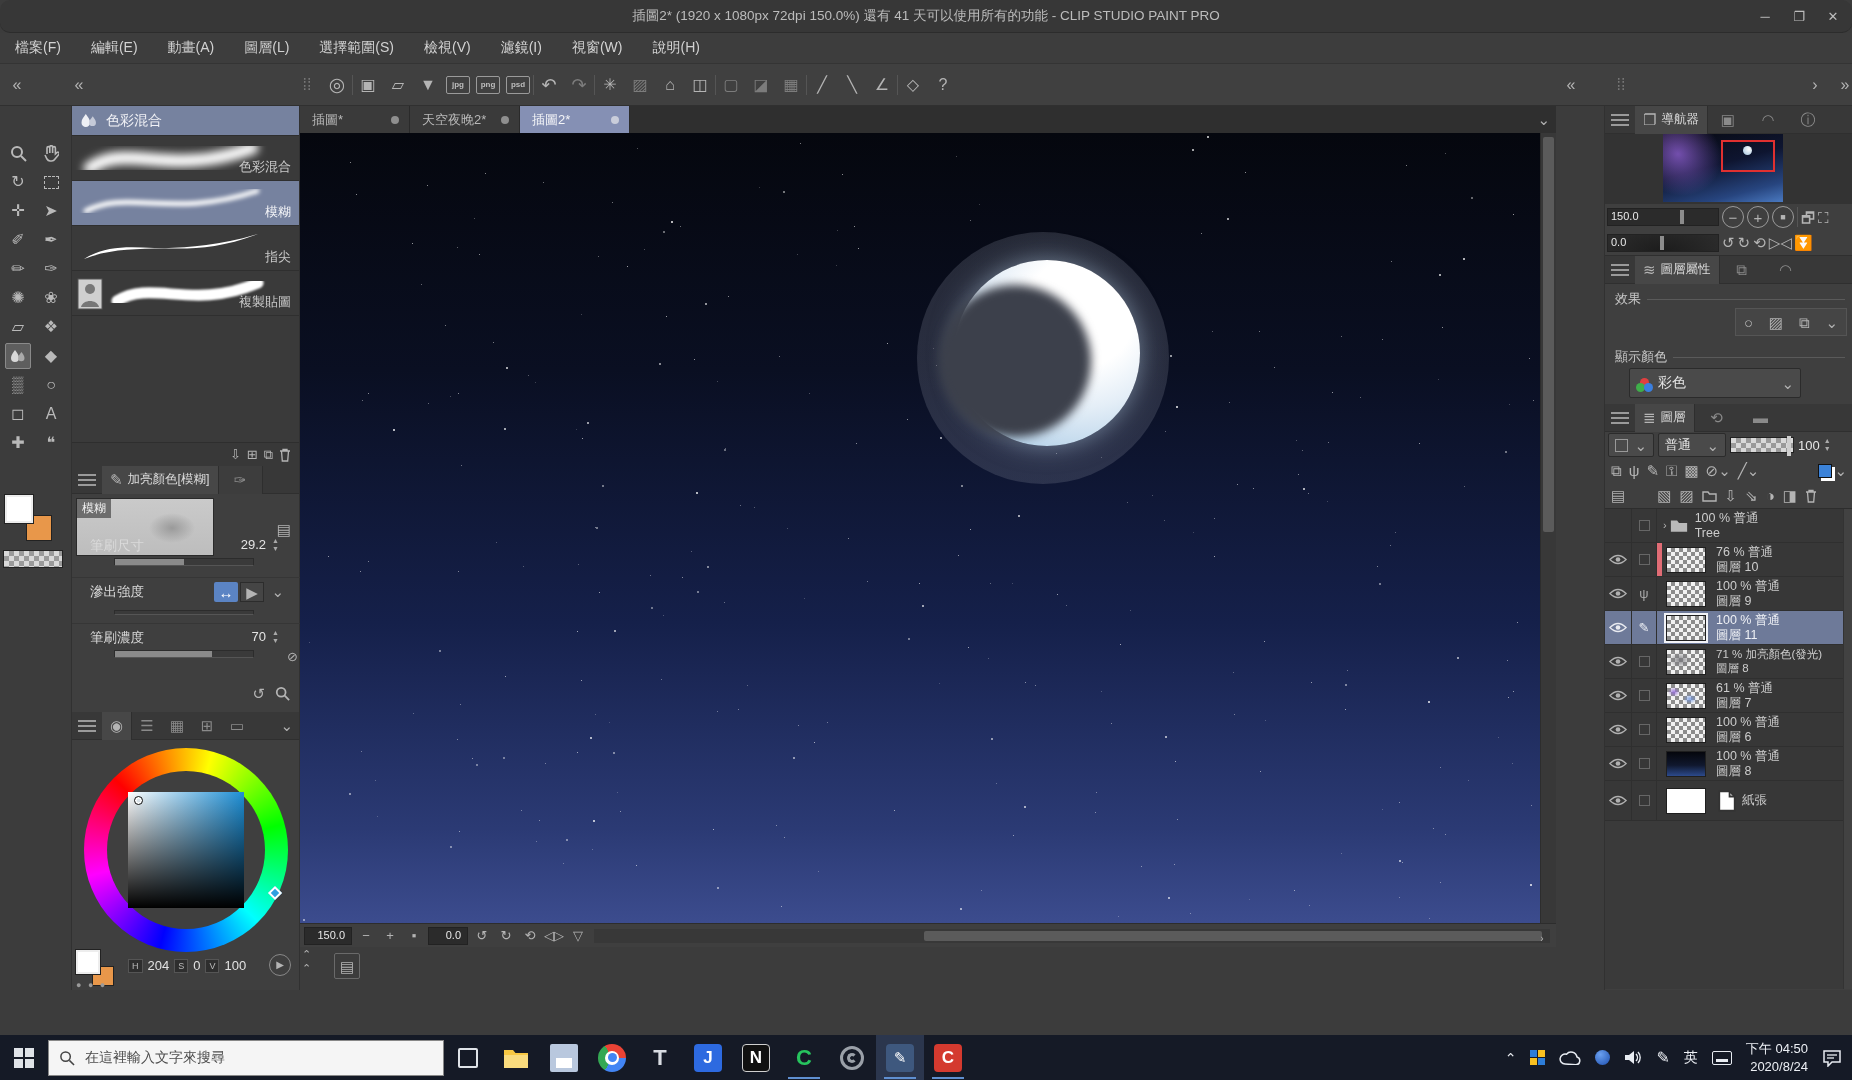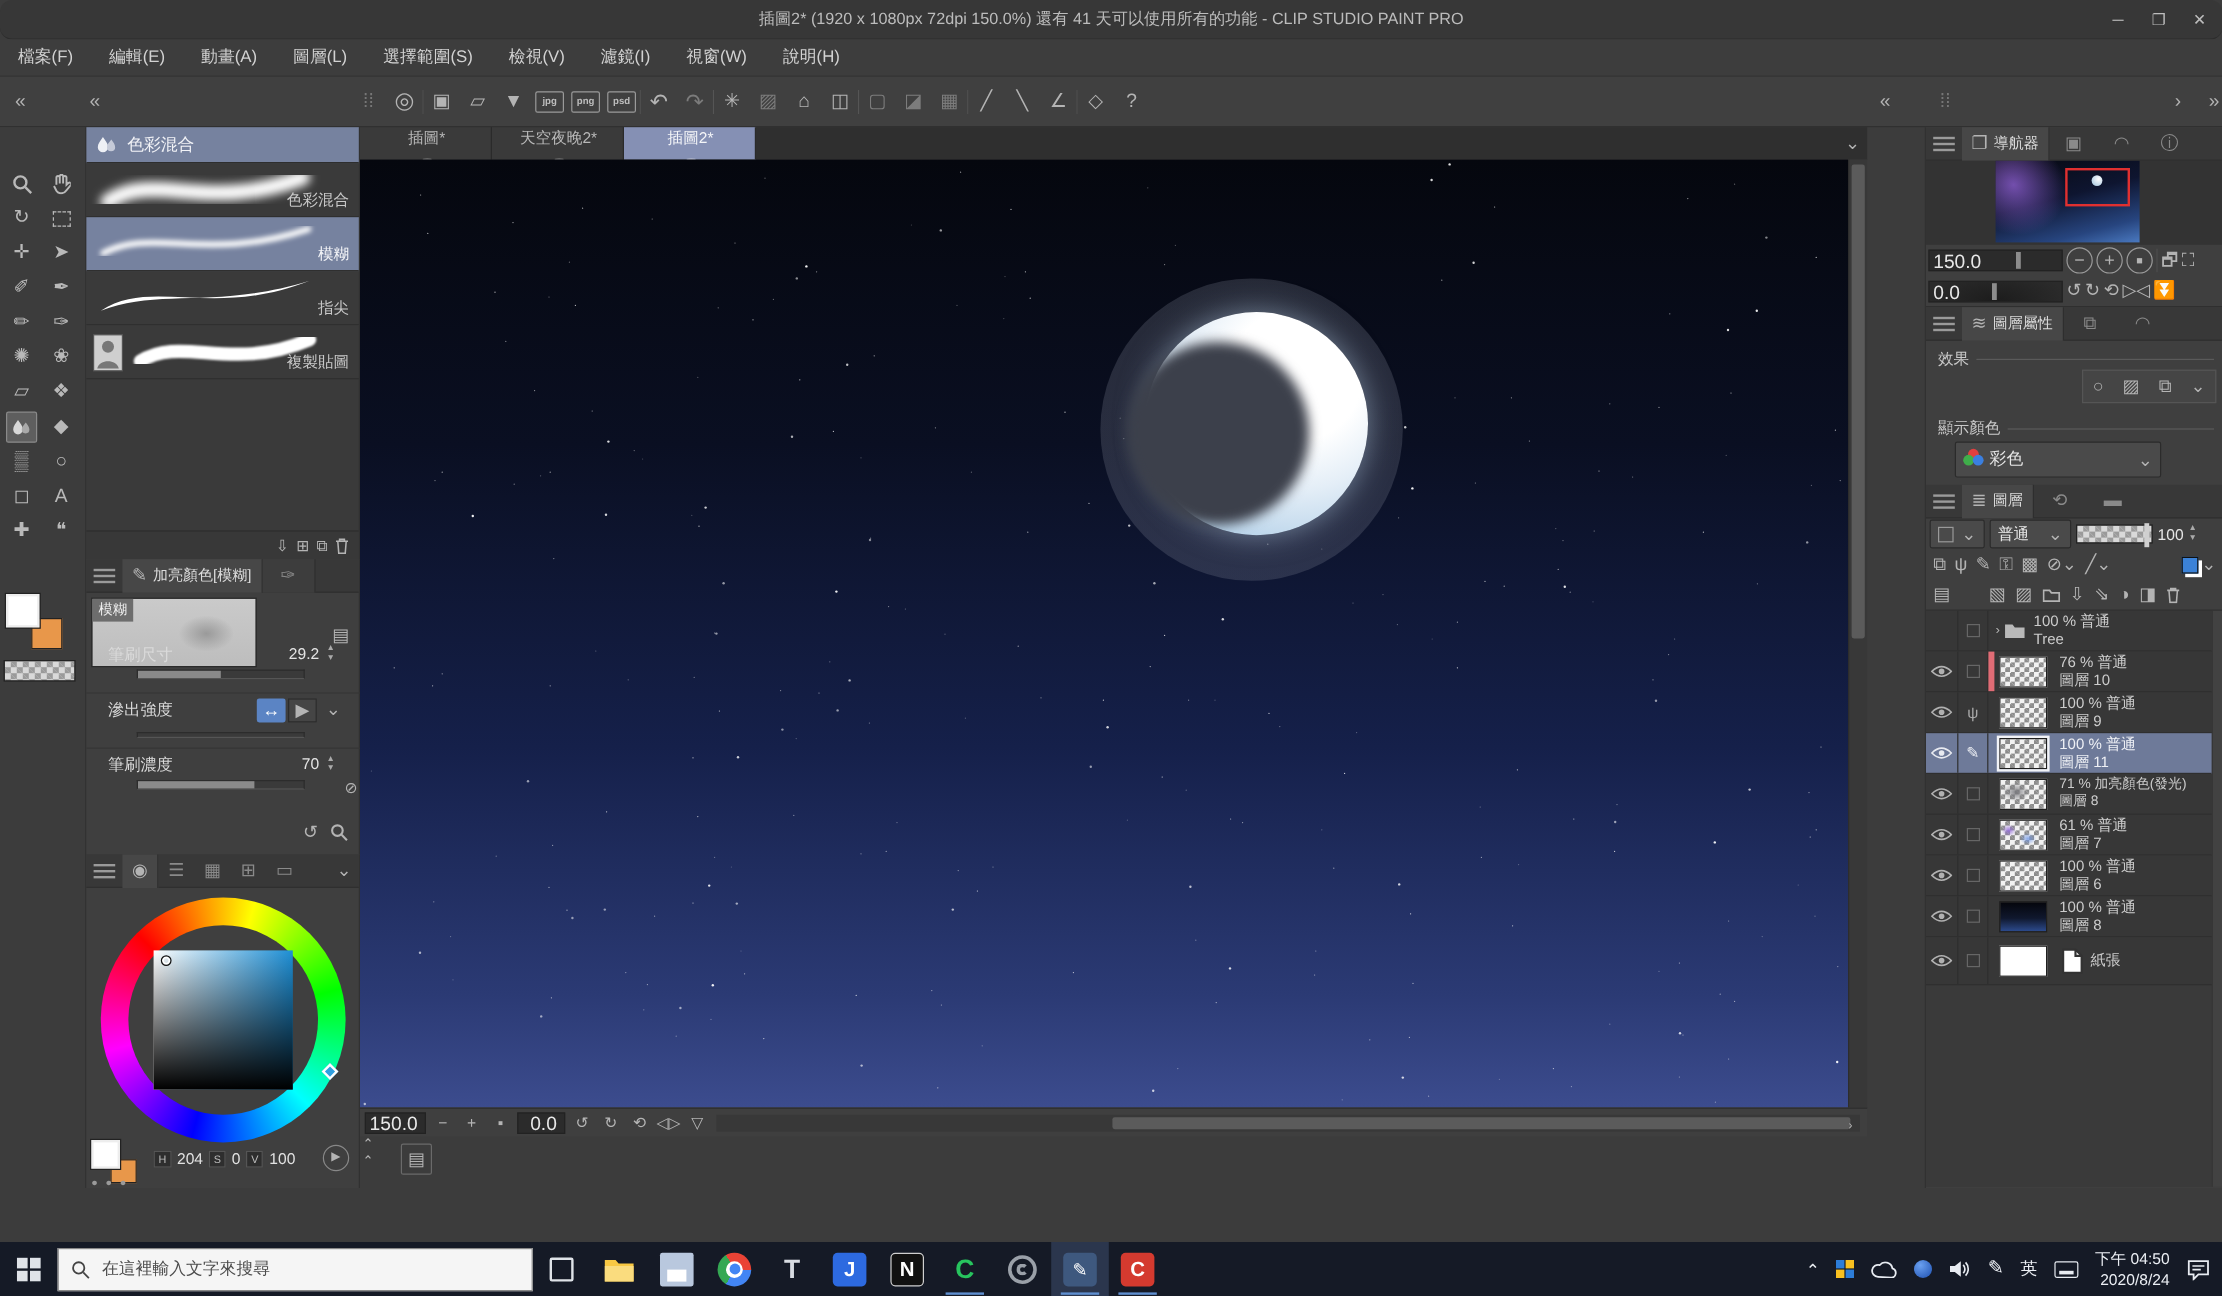--- a/index.html
+++ b/index.html
@@ -14,21 +14,21 @@
   #titlebar .wbtn { position:absolute; top:0; height:33px; width:34px; display:flex; align-items:center; justify-content:center; color:#bdbdbd; font-size:13px; }
   
   #menubar { left:0; top:33px; width:1852px; height:31px; background:#3d3d3d; display:flex; align-items:center; gap:0; border-bottom:1px solid #343434; }
   #menubar span { padding:0 15px; font-size:14px; color:#d2d2d2; }
   
   #cmdbar { left:0; top:64px; width:1852px; height:42px; background:#404040; border-bottom:1px solid #303030; display:flex; align-items:center; }
   #cmdbar .ic { width:26px; height:26px; margin:0 2px; font-size:16px; }
   .badge { display:inline-flex; align-items:center; justify-content:center; width:24px; height:18px; border:1px solid #9a9a9a; border-radius:2px; color:#bdbdbd; font-size:8px; font-weight:bold; margin:0 3px; }
   
   .tabsrow { left:300px; top:106px; width:1256px; height:27px; background:#2f2f2f; display:flex; align-items:flex-end; }
-  .doctab { height:27px; display:flex; align-items:center; gap:8px; padding:0 10px 0 12px; background:#3a3a3a; border-right:1px solid #2a2a2a; font-size:13px; color:#b8b8b8; min-width:110px; justify-content:space-between;flex-direction:column; }
+  .doctab { height:27px; display:flex; align-items:center; gap:8px; padding:0 10px 0 12px; background:#3a3a3a; border-right:1px solid #2a2a2a; font-size:13px; color:#b8b8b8; min-width:110px; justify-content:space-between; }
   .doctab.active { background:#8590b4; color:#f4f5f8; }
   .dot { width:8px; height:8px; border-radius:50%; background:#8f8f8f; display:inline-block; }
   .doctab.active .dot { background:#c9cdda; }
   
   .phead { display:flex; align-items:center; height:28px; background:#383838; border-bottom:1px solid #2f2f2f; }
   .ptab { display:flex; align-items:center; gap:5px; background:#474747; height:28px; padding:0 8px; font-size:12.5px; color:#dcdcdc; border-right:1px solid #2e2e2e; }
   .burger { width:18px; height:12px; border-top:2px solid #9a9a9a; border-bottom:2px solid #9a9a9a; position:relative; margin:0 6px; }
   .burger:after { content:""; position:absolute; left:0; right:0; top:3px; height:2px; background:#9a9a9a; }
   
   #toolcol { left:0; top:106px; width:72px; height:884px; background:#3c3c3c; border-right:1px solid #313131; }
@@ -67,21 +67,21 @@
      background:radial-gradient(circle, rgba(128,133,150,0.26) 0 72%, rgba(128,133,150,0) 76%); }
   .moonbody { position:absolute; left:654px; top:127px; width:186px; height:186px; border-radius:50%;
      background:radial-gradient(circle at 68% 28%, #ffffff 0 30%, #e4eef7 52%, #b9d4ea 78%, #9fc3e0 100%); box-shadow:0 0 24px rgba(190,215,240,0.5); }
   .moonshadow { position:absolute; left:639px; top:152px; width:152px; height:152px; border-radius:50%; background:#3c404b; filter:blur(5px); }
   .stars { position:absolute; width:1px; height:1px; border-radius:50%; background:transparent; }
   
   .sbtrack { background:#383838; }
   .sbthumb { background:#5b5b5b; border-radius:2px; }
   
   #statusbar { left:300px; top:923px; width:1256px; height:24px; background:#3f3f3f; border-top:1px solid #2d2d2d; display:flex; align-items:center; gap:4px; padding:0 4px; }
-  .numbox { background:#2b2b2b; border:1px solid #222; color:#e8e8e8; font-size:16px; padding:1px 6px 1px 3px; min-width:48px; height:18px; }
+  .numbox { background:#2b2b2b; border:1px solid #222; color:#e8e8e8; font-size:11px; padding:1px 6px 1px 3px; min-width:48px; height:18px; }
   #statusbar .ic { width:20px; height:20px; font-size:13px; }
   
   #dock { left:1604px; top:106px; width:248px; height:884px; background:#3f3f3f; border-left:1px solid #313131; }
   .seclabel { font-size:13px; color:#c9c9c9; display:flex; align-items:center; gap:6px; padding:6px 8px 2px 10px; }
   .seclabel:after { content:""; flex:1; height:1px; background:#5a5a5a; }
   .combo { display:flex; align-items:center; justify-content:space-between; background:#4a4a4a; border:1px solid #2b2b2b; border-radius:2px; color:#e6e6e6; font-size:13px; padding:0 6px; height:24px; }
   .lrow { position:absolute; left:0; width:238px; height:34px; background:#373737; border-bottom:1px solid #2f2f2f; display:flex; align-items:center; }
   .lrow.sel { background:#6e7a99; }
   .leye { width:26px; display:flex; justify-content:center; }
   .lc2 { width:26px; display:flex; justify-content:center; color:#a8a8a8; font-size:13px; border-left:1px solid #2f2f2f; border-right:1px solid #2f2f2f; align-self:stretch; align-items:center; }
@@ -494,21 +494,21 @@
         <span class="ic">▨</span>
         <span class="ic">⧉</span>
         <span class="ic">⌄</span>
       </div>
     </div>
     <div class="abs" style="left:0;top:236px;width:248px;">
       <div class="seclabel">
           <span>顯示顏色</span>
         </div>
       <div class="combo" style="position:absolute;left:24px;top:26px;width:172px;height:30px;">
-        <span style="display:flex;align-items:flex-start;gap:6px;">
+        <span style="display:flex;align-items:flex-end;gap:6px;">
           <span style="position:relative;width:16px;height:14px;display:inline-block;">
             <i style="position:absolute;left:4px;top:0;width:9px;height:9px;border-radius:50%;background:#e04040;"></i>
             <i style="position:absolute;left:0;top:5px;width:9px;height:9px;border-radius:50%;background:#3fae4a;"></i>
             <i style="position:absolute;left:8px;top:5px;width:9px;height:9px;border-radius:50%;background:#3a7fe0;"></i>
           </span>
           <span style="font-size:14px;">彩色</span>
         </span>
         <span class="ic">⌄</span>
       </div>
     </div>

